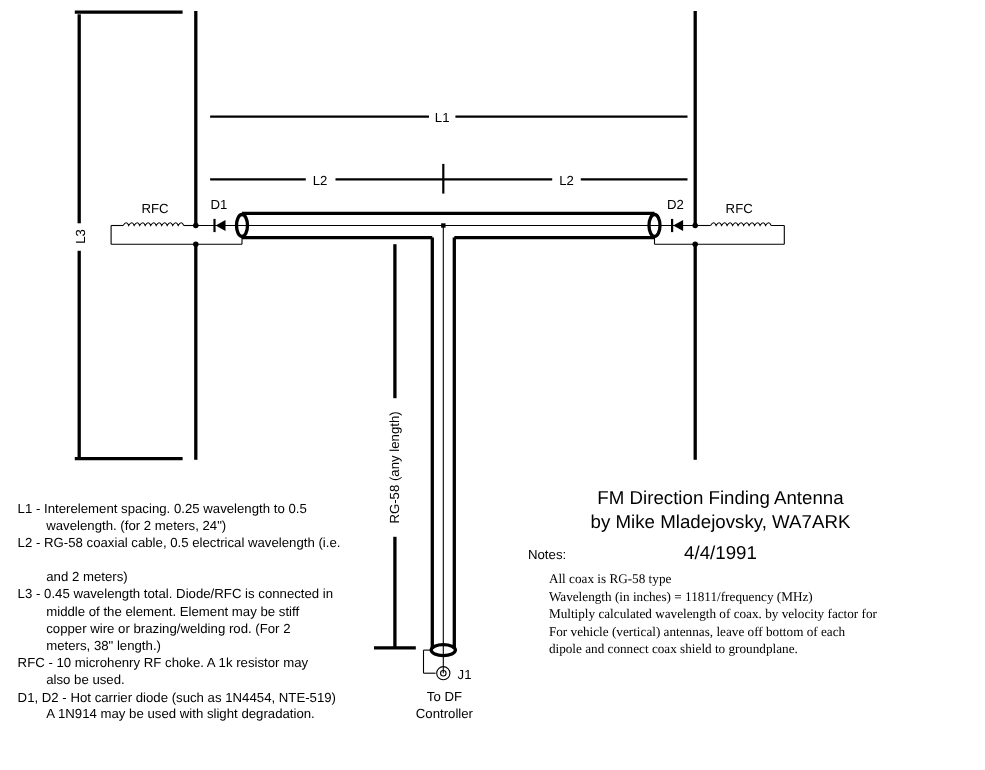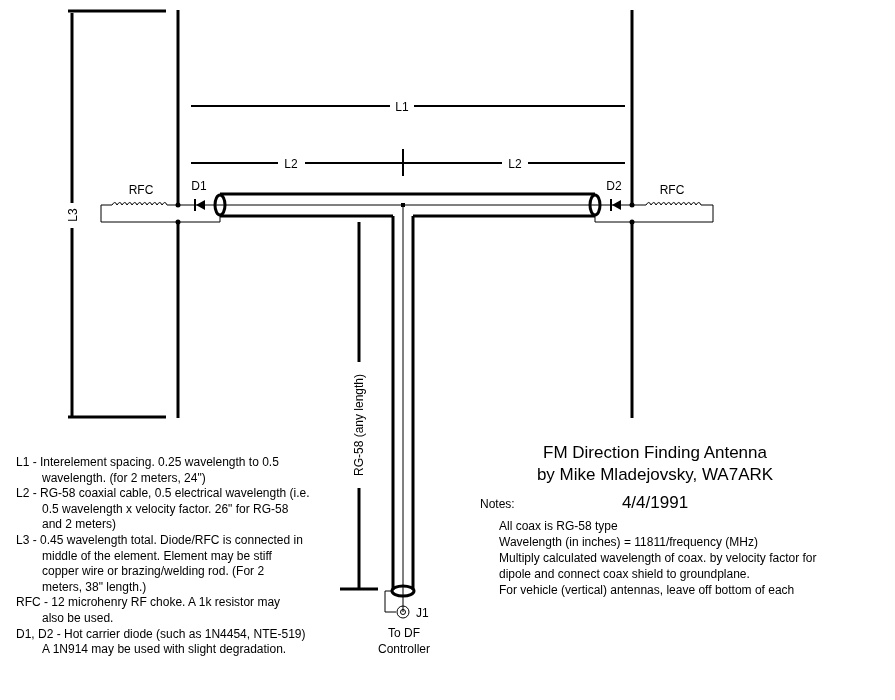--- a/index.html
+++ b/index.html
@@ -9,21 +9,21 @@
   .lbl { font-family: "Liberation Sans", sans-serif; font-size: 12px; fill: #000; }
   .legend { position: absolute; left: 16px; top: 455px; width: 360px;
             font-size: 12px; line-height: 15.6px; }
   .legend .item { display: flex; }
   .legend .desc { flex: 1; }
   .title-block { position: absolute; left: 490px; top: 442px; width: 330px;
                  text-align: center; font-weight: normal; font-size: 17px; line-height: 22px; }
   .title-block .date { margin-top: 6px; display: block; }
   .notes { position: absolute; left: 480px; top: 496px; width: 380px;
            font-size: 12px; line-height: 16px; }
-  .notes .note-list { padding-left: 19px; margin-top: 6px; }
+  .notes .note-list { padding-left: 19px; margin-top: 6px; font-family: Liberation Serif, serif; }
   .hang { padding-left: 26px; text-indent: -26px; }
 </style>
 </head>
 <body>
 
 <svg id="diagram" width="895" height="700" viewBox="0 0 895 700" xmlns="http://www.w3.org/2000/svg">
 
   <g stroke="#000" stroke-width="3">
     <line x1="178" y1="10" x2="178" y2="205"></line>
     <line x1="178" y1="222" x2="178" y2="418"></line>
@@ -133,37 +133,37 @@
     <div class="desc hang">
       <span>L1 -</span>
       <span>Interelement spacing.  0.25 wavelength to 0.5</span><br>
       <span>wavelength.  (for 2 meters, 24")</span>
     </div>
   </div>
   <div class="item">
     <div class="desc hang">
       <span>L2 -</span>
       <span>RG-58 coaxial cable, 0.5 electrical wavelength (i.e.</span><br>
-      <span>0.5 wavelength x velocity factor.  26" for RG-58</span><br>
+      <br>
       <span>and 2 meters)</span>
     </div>
   </div>
   <div class="item">
     <div class="desc hang">
       <span>L3 -</span>
       <span>0.45 wavelength total.  Diode/RFC is connected in</span><br>
       <span>middle of the element.  Element may be stiff</span><br>
       <span>copper wire or brazing/welding rod.  (For 2</span><br>
       <span>meters, 38" length.)</span>
     </div>
   </div>
   <div class="item">
     <div class="desc hang">
       <span>RFC -</span>
-      <span>12 microhenry RF choke.  A 1k resistor may</span><br>
+      <span>10 microhenry RF choke.  A 1k resistor may</span><br>
       <span>also be used.</span>
     </div>
   </div>
   <div class="item">
     <div class="desc hang">
       <span>D1, D2 -</span>
       <span>Hot carrier diode (such as 1N4454, NTE-519)</span><br>
       <span>A 1N914 may be used with slight degradation.</span>
     </div>
   </div>
@@ -174,16 +174,16 @@
   <div>by Mike Mladejovsky, WA7ARK</div>
   <span class="date">4/4/1991</span>
 </div>
 
 <div class="notes">
   <div>Notes:</div>
   <div class="note-list">
     <div>All coax is RG-58 type</div>
     <div>Wavelength (in inches) = 11811/frequency (MHz)</div>
     <div>Multiply calculated wavelength of coax. by velocity factor for</div>
+    <div>For vehicle (vertical) antennas, leave off bottom of each</div>
     <div>dipole and connect coax shield to groundplane.</div>
-    <div>For vehicle (vertical) antennas, leave off bottom of each</div>
   </div>
 </div>
 
 </body></html>

